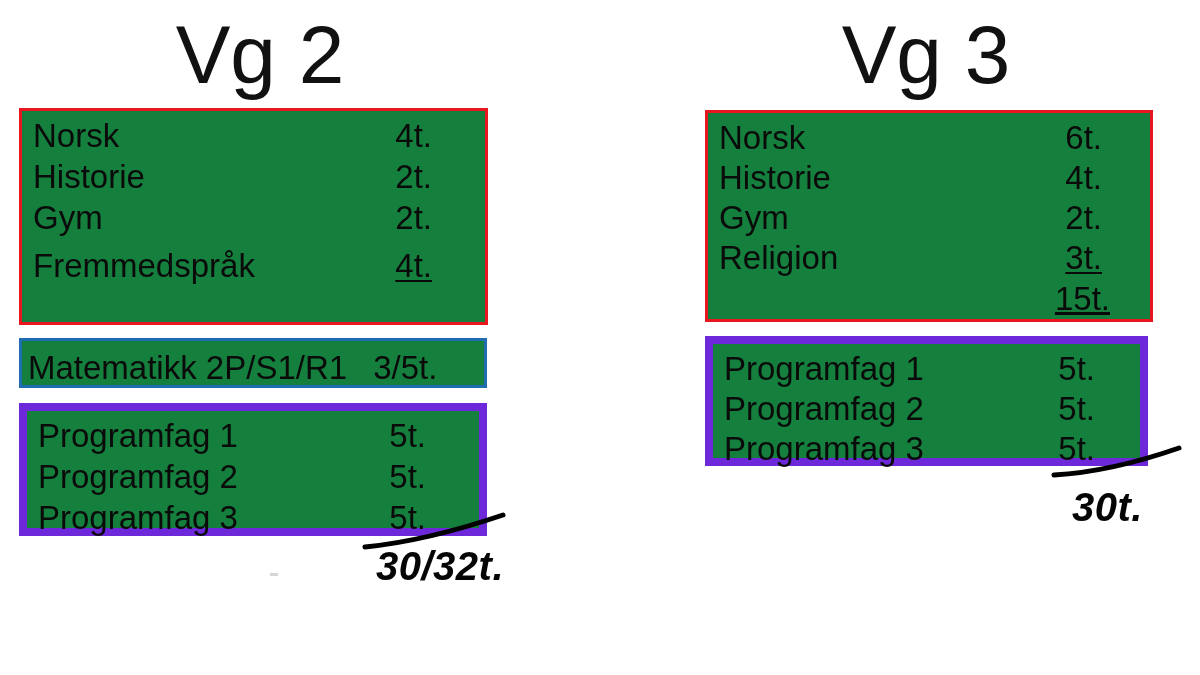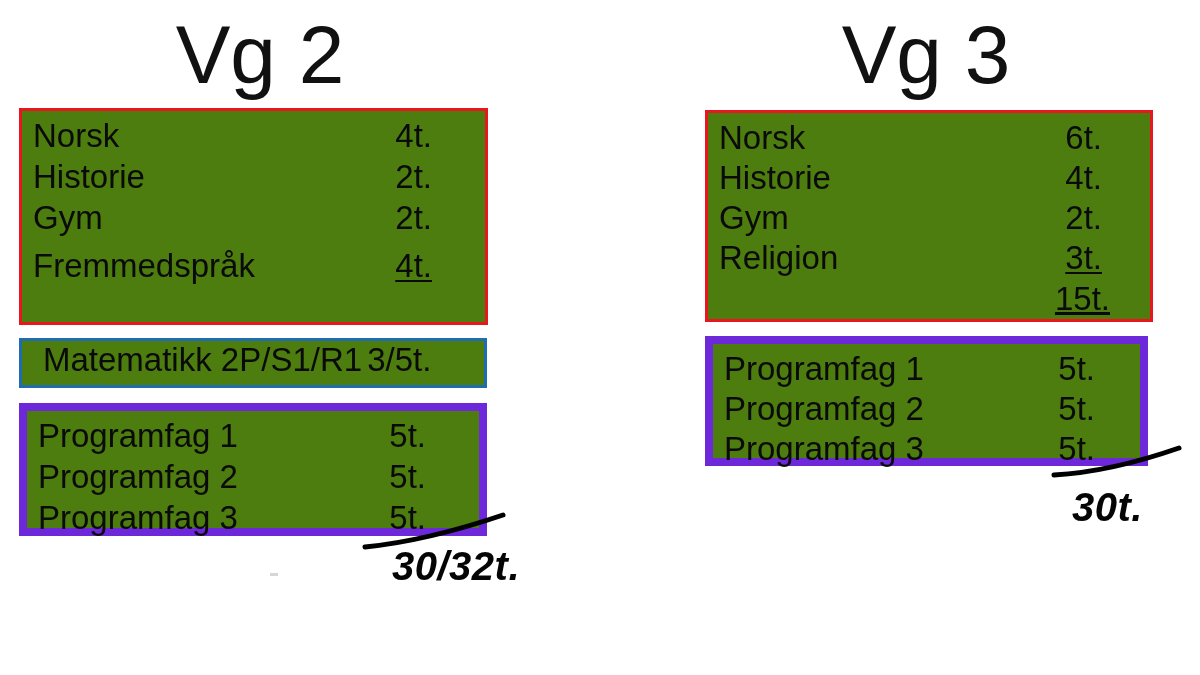--- a/index.html
+++ b/index.html
@@ -33,21 +33,21 @@
     white-space: nowrap;
     text-align: center;
   }
   #title-vg2 { left: 120px; top: 14px; width: 280px; }
   #title-vg3 { left: 786px; top: 14px; width: 280px; }
 
   
   .box {
     position: absolute;
     box-sizing: border-box;
-    background: #4d7c0f;
+    background: #15803d;
   }
   .box.red   { border: 3px solid #e8171f; }
   .box.blue  { border: 3px solid #1f6cb0; }
   .box.green { border: 8px solid #6d28d9; }
 
   #box-vg2-common  { left: 19px;  top: 108px; width: 469px; height: 217px; }
   #box-vg2-math    { left: 19px;  top: 338px; width: 468px; height: 50px;  }
   #box-vg2-program { left: 19px;  top: 403px; width: 468px; height: 133px; }
 
   #box-vg3-common  { left: 705px; top: 110px; width: 448px; height: 212px; }
@@ -83,26 +83,26 @@
   #box-vg2-common .row:nth-child(2) { top: 45px; }
   #box-vg2-common .row:nth-child(3) { top: 86px; }
   #box-vg2-common .row:nth-child(4) { top: 134px; }
   #box-vg2-common .row:nth-child(5) { top: 170px; }
   #box-vg2-common .row .hours { padding-right: 43px; }
   #box-vg2-common .row:nth-child(5) .hours { padding-right: 35px; }
 
   
   #box-vg2-math .mathrow {
     position: absolute;
-    left: 21px;
+    left: 6px;
     top: 2px;
     height: 41px;
     display: flex;
-    align-items: flex-start;
-    gap: 5px;
+    align-items: flex-end;
+    gap: 26px;
   }
   #box-vg2-math .mathrow span {
     font-family: "Liberation Sans", sans-serif;
     font-size: 33px;
     color: #0a0a0a;
     line-height: 1;
     white-space: nowrap;
   }
 
   
@@ -131,21 +131,21 @@
     position: absolute;
     font-family: "Liberation Sans", sans-serif;
     font-style: italic;
     font-weight: bold;
     font-size: 40px;
     color: #050505;
     line-height: 1;
     white-space: nowrap;
     letter-spacing: 0.5px;
   }
-  #total-vg2 { left: 392px; top: 546px; text-align: right; }
+  #total-vg2 { left: 376px; top: 546px; text-align: right; }
   #total-vg3 { left: 1072px; top: 487px; }
 
   .sweep {
     position: absolute;
     pointer-events: none;
   }
   #sweep-vg2 { left: 355px; top: 505px; }
   #sweep-vg3 { left: 1045px; top: 440px; }
 
   .dust {

